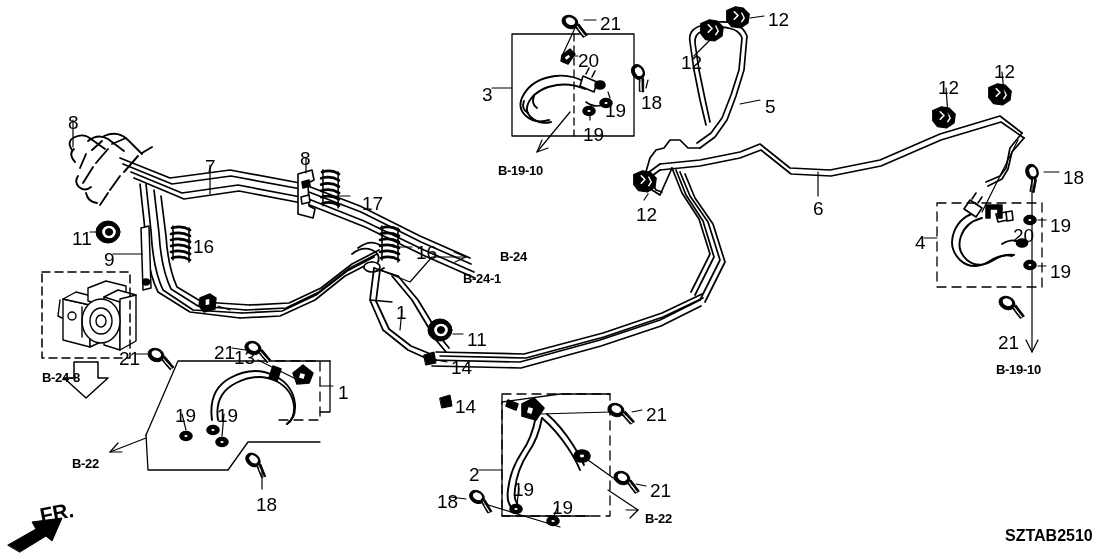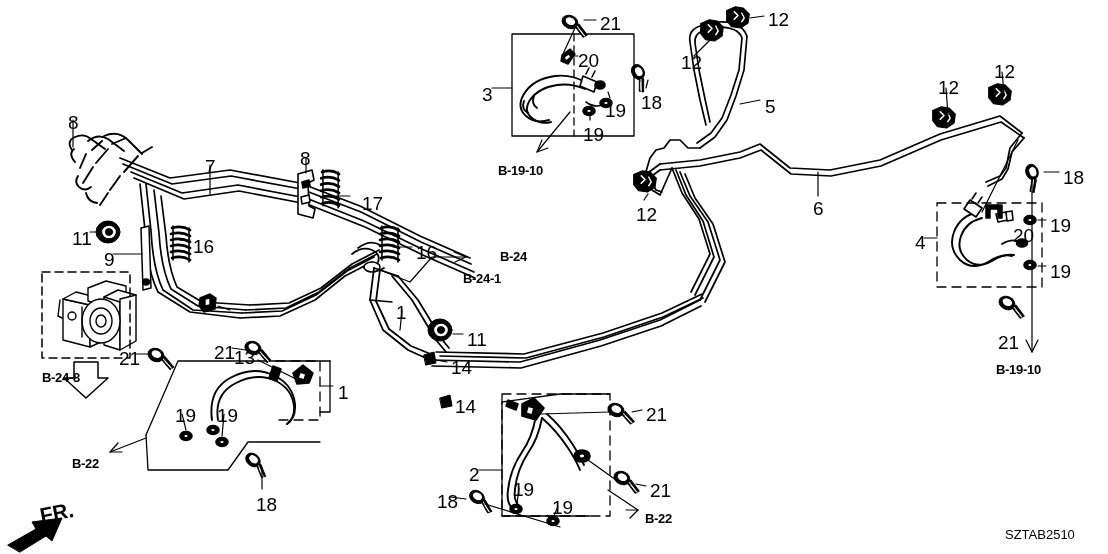--- a/index.html
+++ b/index.html
@@ -29,22 +29,22 @@
     line-height: 1;
     white-space: nowrap;
     user-select: none;
   }
   .lbl.bold {
     font-weight: bold;
     font-size: 13px;
     letter-spacing: -0.3px;
   }
   .lbl.code {
-    font-size: 13px;
-    font-weight: normal;
+    font-size: 16px;
+    font-weight: bold;
   }
   .lbl.fr {
     font-weight: bold;
     font-size: 21px;
     transform: rotate(-11deg);
     transform-origin: left bottom;
   }
 </style>
 </head>
 <body>

